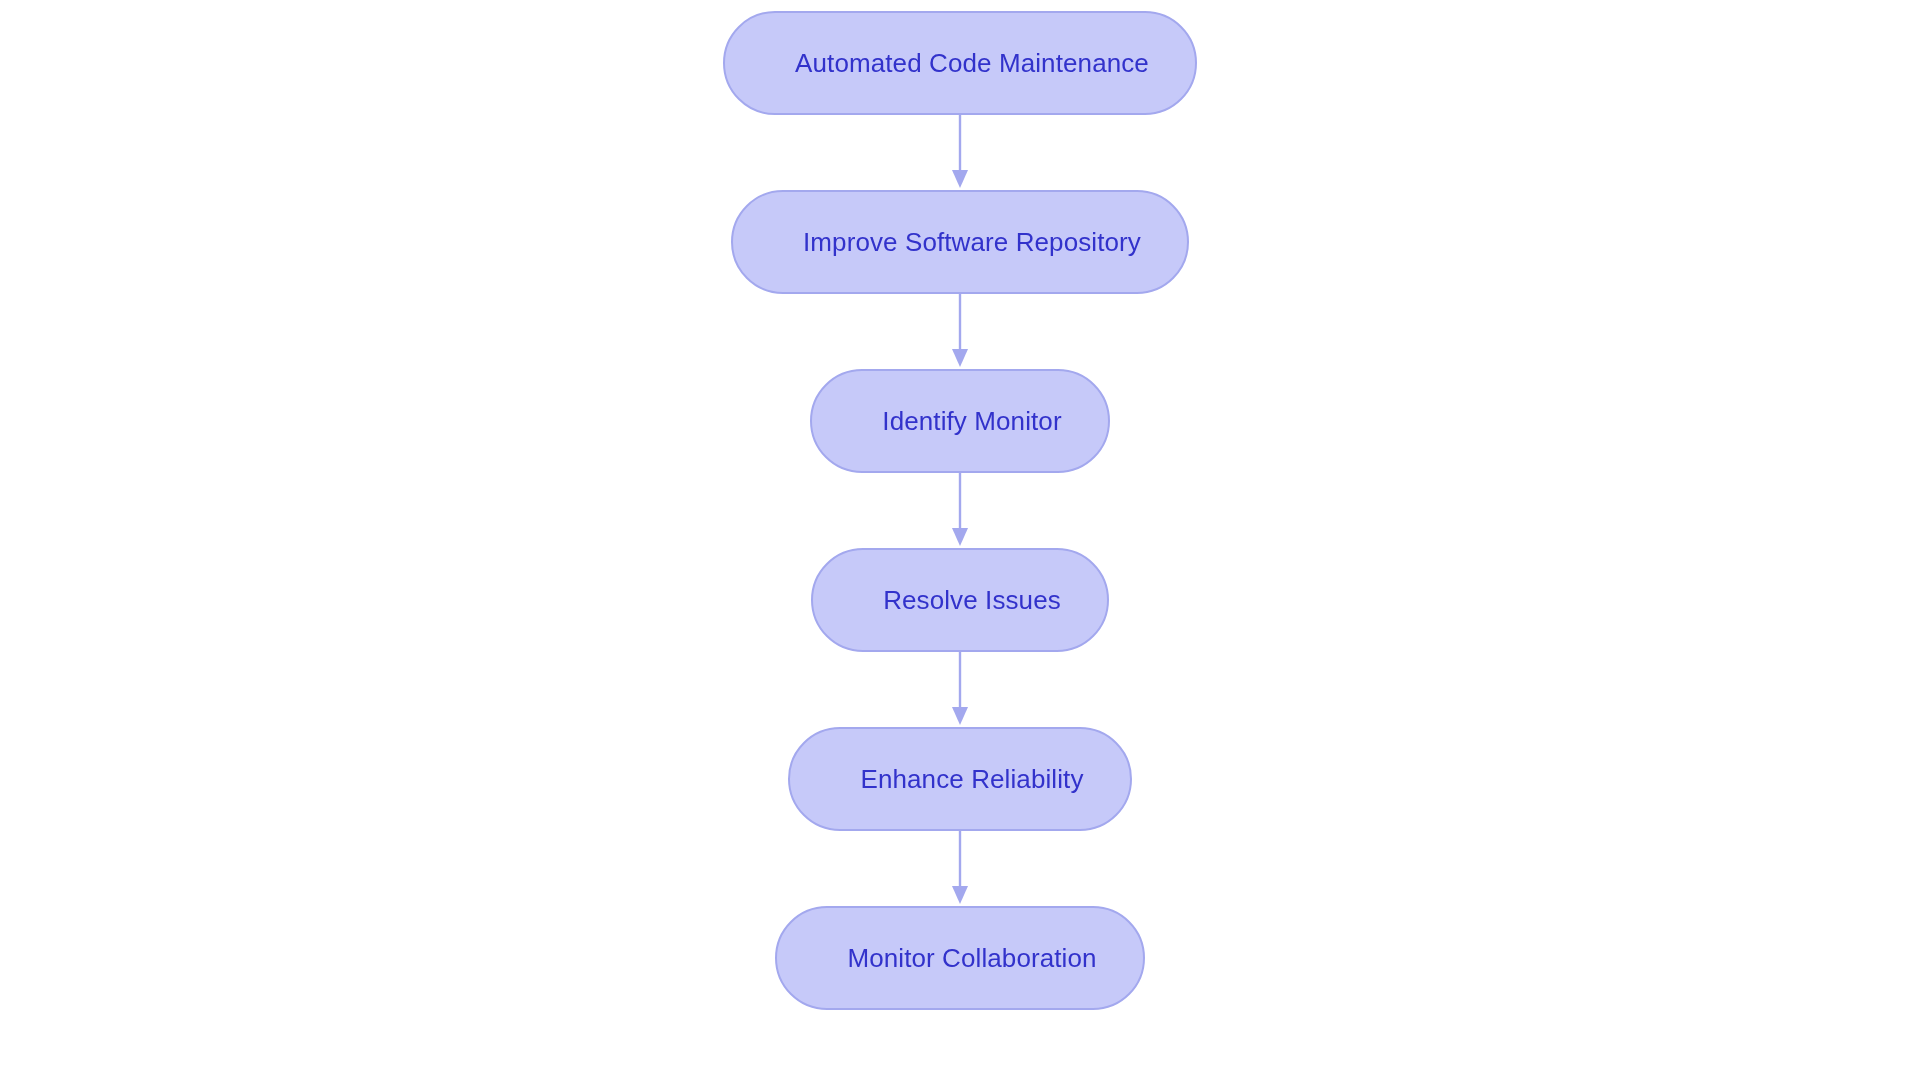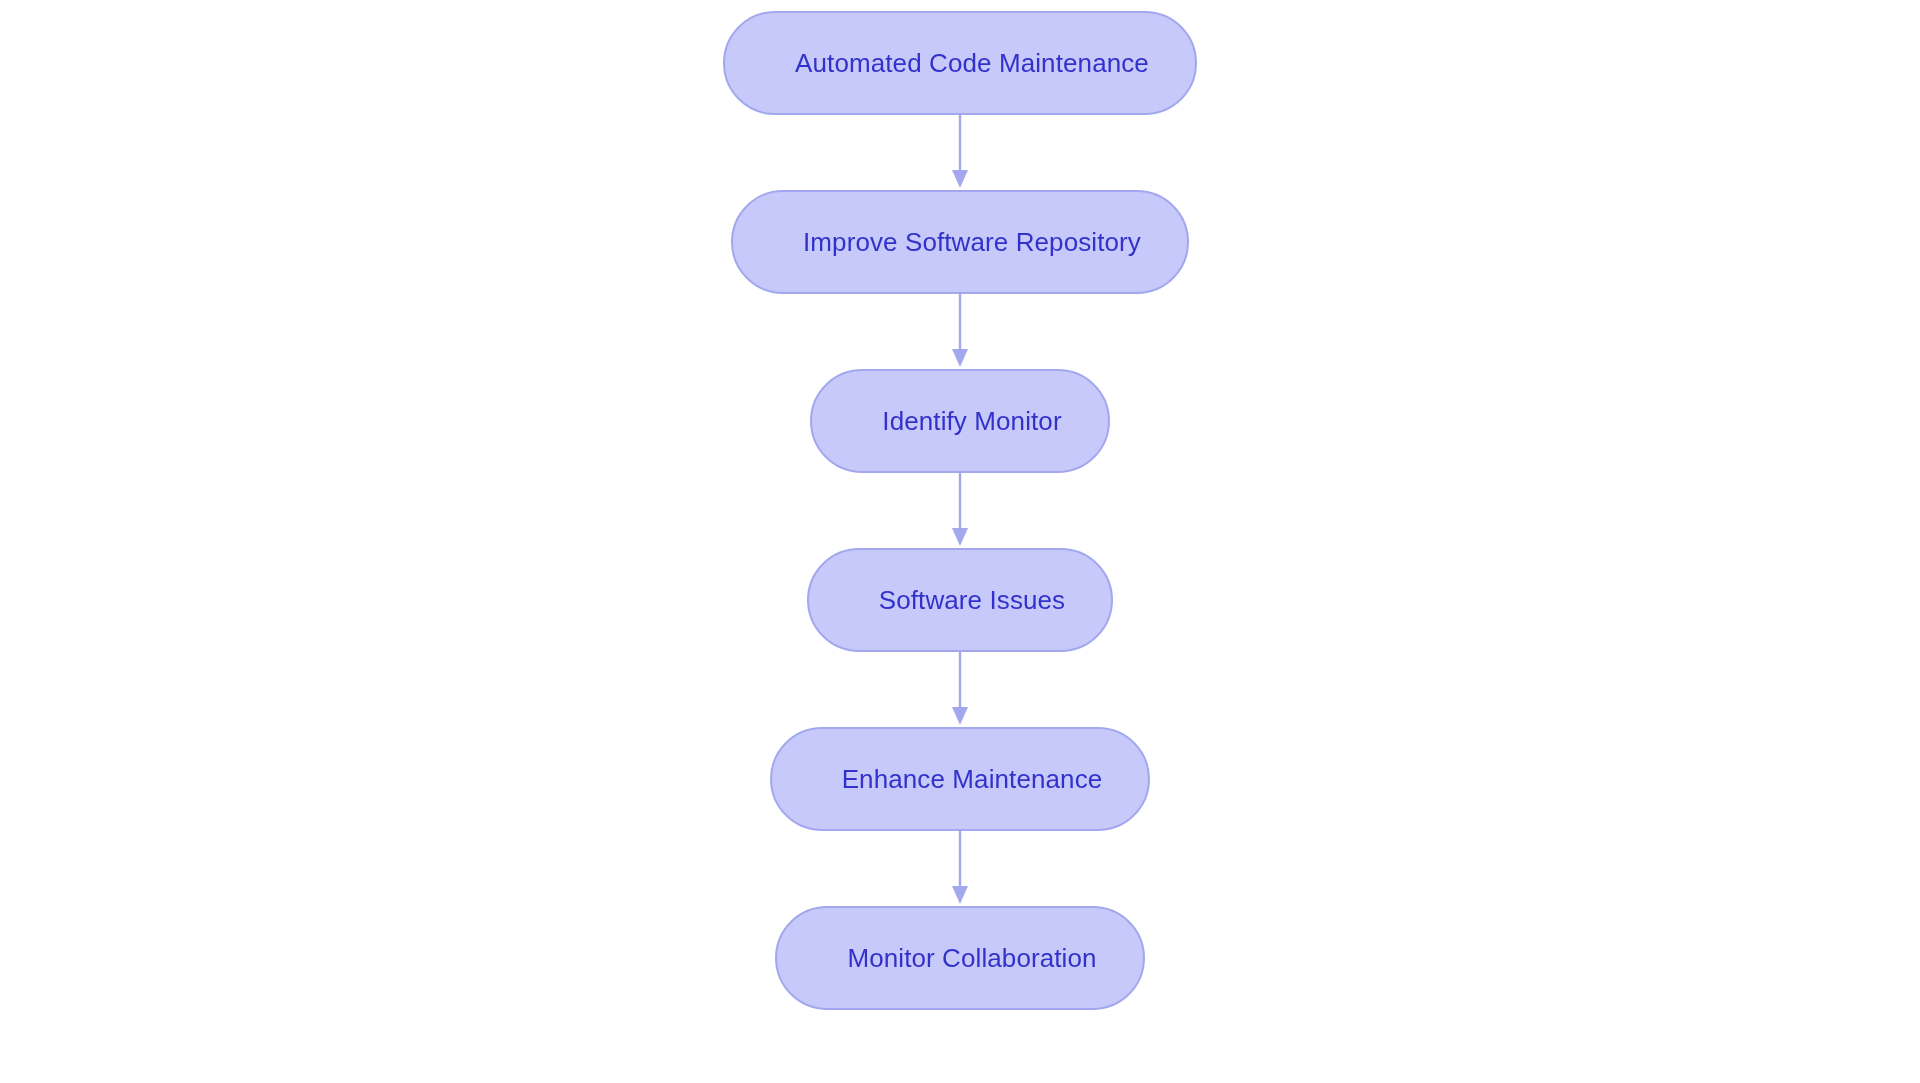--- a/index.html
+++ b/index.html
@@ -122,34 +122,34 @@
 
     <div class="connector">
       <svg width="20" height="75" viewBox="0 0 20 75" aria-hidden="true">
         <line class="arrow-line" x1="10" y1="0" x2="10" y2="57"></line>
         <polygon class="arrow-head" points="2,55 18,55 10,73"></polygon>
       </svg>
     </div>
 
     <div class="node-row">
       <div class="node">
-        <span class="node-label">Software Issues</span>
+        <span class="node-label">Resolve Issues</span>
       </div>
     </div>
 
     <div class="connector">
       <svg width="20" height="75" viewBox="0 0 20 75" aria-hidden="true">
         <line class="arrow-line" x1="10" y1="0" x2="10" y2="57"></line>
         <polygon class="arrow-head" points="2,55 18,55 10,73"></polygon>
       </svg>
     </div>
 
     <div class="node-row">
       <div class="node">
-        <span class="node-label">Enhance Maintenance</span>
+        <span class="node-label">Enhance Reliability</span>
       </div>
     </div>
 
     <div class="connector">
       <svg width="20" height="75" viewBox="0 0 20 75" aria-hidden="true">
         <line class="arrow-line" x1="10" y1="0" x2="10" y2="57"></line>
         <polygon class="arrow-head" points="2,55 18,55 10,73"></polygon>
       </svg>
     </div>
 

